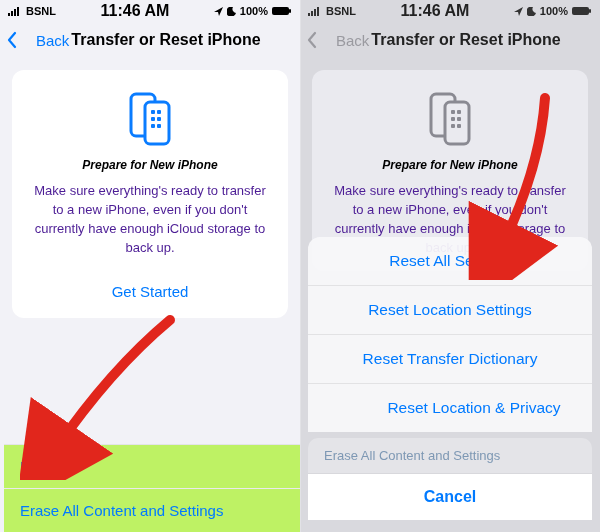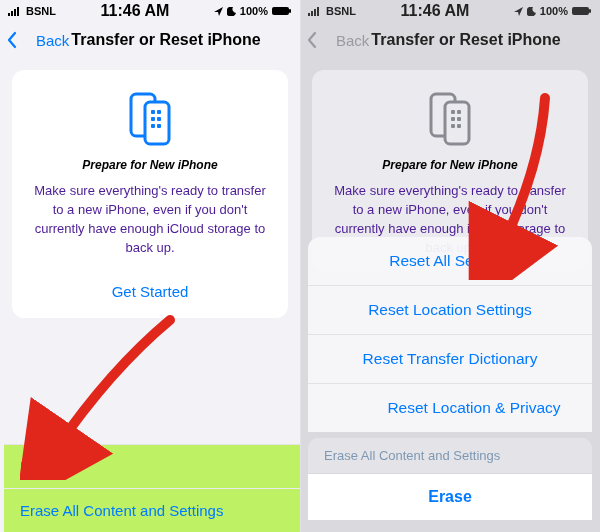--- a/index.html
+++ b/index.html
@@ -202,21 +202,21 @@
     <div class="sheet">
       <div class="stack">
         <div class="opt">Reset All Settings</div>
         <div class="opt">Reset Location Settings</div>
         <div class="opt">Reset Transfer Dictionary</div>
         <div class="opt">Reset Location &amp; Privacy</div>
       </div>
       <div class="ghost">
         <div class="row">Erase All Content and Settings</div>
       </div>
-      <div class="cancel">Erase</div>
+      <div class="cancel">Cancel</div>
     </div>
 
     <svg class="arrow" style="left:130px; top:90px;" width="170" height="190">
       <defs>
           <marker id="ah2" markerWidth="12" markerHeight="12" refX="3" refY="5" orient="auto">
             <path d="M0 0 L10 5 L0 10 Z" fill="#e1261c"></path>
           </marker>
         </defs>
       <path d="M115 8 Q 110 80 70 160" stroke="#e1261c" stroke-width="10" fill="none" marker-end="url(#ah2)" stroke-linecap="round"></path>
     </svg>

